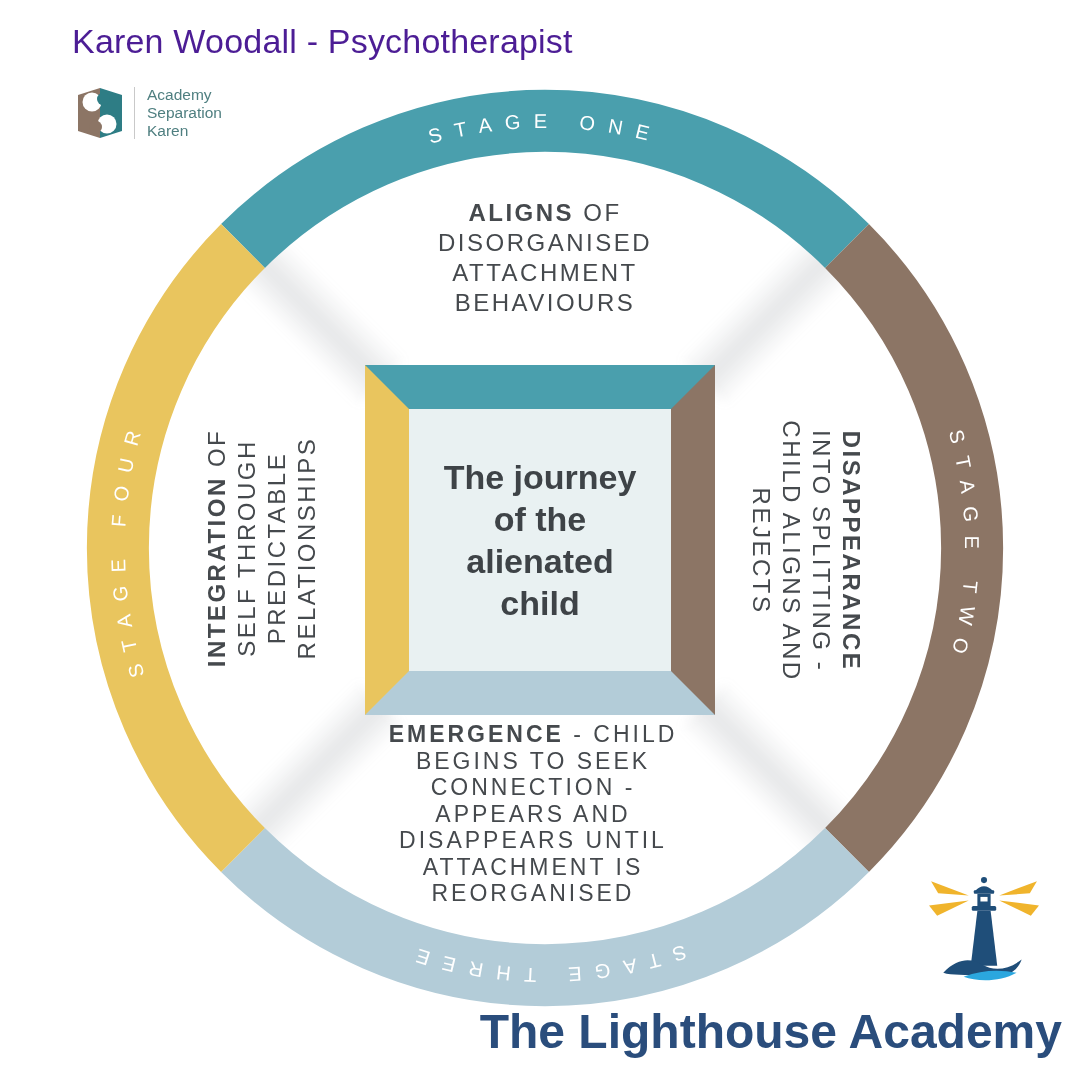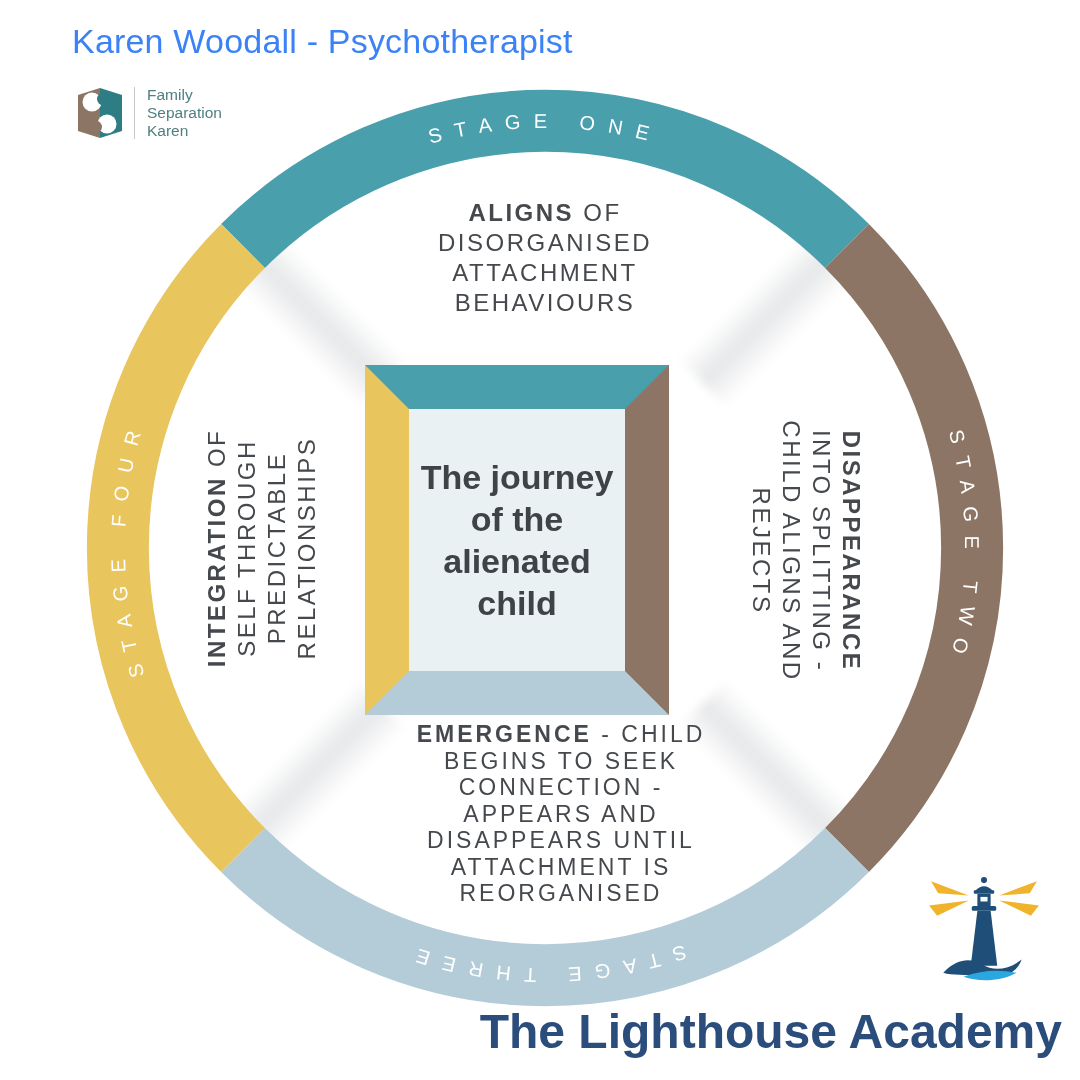--- a/index.html
+++ b/index.html
@@ -33,67 +33,67 @@
   .diag.tl { left:220px; top:271px; transform:rotate(45deg); }
   .diag.tr { left:675px; top:271px; transform:rotate(-45deg); }
   .diag.br { left:675px; top:726px; transform:rotate(45deg); }
   .diag.bl { left:220px; top:726px; transform:rotate(-45deg); }
 
   .ring { position:absolute; left:0; top:0; width:1080px; height:1080px; z-index:1; pointer-events:none; }
   .arc-label { font-family:"Liberation Sans", sans-serif; font-size:20px; letter-spacing:13px; fill:#ffffff; }
 
   
   .square {
-    position:absolute; left:365px; top:365px; width:304px; height:350px;
+    position:absolute; left:365px; top:365px; width:350px; height:350px;
     box-sizing:border-box; border:44px solid; z-index:2;
     border-color:#4a9fad #8c7565 #b3ccd8 #e9c55e;
   }
   .square-inner {
     width:100%; height:100%; background:#e9f1f2;
     display:flex; align-items:center; justify-content:center;
   }
   .title {
     font-size:34px; line-height:42px; font-weight:bold; color:#3e4347;
     text-align:center; white-space:pre-line;
   }
 
   
   .stage-desc {
     position:absolute; z-index:3; color:#45494d; text-align:center;
     white-space:pre-line; font-size:24px; line-height:30px; letter-spacing:2.5px;
   }
   .stage-desc .lead { font-weight:bold; }
   .stage-desc.top { left:345px; top:198px; width:400px; }
-  .stage-desc.bottom { left:356px; top:721px; width:410px; font-size:23px; line-height:26.5px; letter-spacing:3px; }
+  .stage-desc.bottom { left:328px; top:721px; width:410px; font-size:23px; line-height:26.5px; letter-spacing:3px; }
   .stage-desc.right { left:806px; top:551px; width:340px; transform:translate(-50%,-50%) rotate(90deg); }
   .stage-desc.left  { left:262px; top:548px; width:340px; transform:translate(-50%,-50%) rotate(-90deg); }
 
   
   .lighthouse { position:absolute; left:922px; top:874px; width:124px; height:112px; z-index:3; }
   .lighthouse svg { width:100%; height:100%; }
 </style>
 </head>
 <body>
 
 <div class="canvas">
 
-  <div class="header" style="color: #3b82f6;">Karen Woodall - Psychotherapist</div>
+  <div class="header" style="color: #4c1d95;">Karen Woodall - Psychotherapist</div>
 
   <div class="fsc">
     <svg class="fsc-icon" viewBox="0 0 48 52">
       <polygon points="2,8 24,1 24,51 2,44" fill="#8c7565"></polygon>
       <polygon points="24,1 46,8 46,44 24,51" fill="#2e7d85"></polygon>
       <circle cx="16" cy="15" r="9.5" fill="#ffffff"></circle>
       <circle cx="27.5" cy="12" r="6.5" fill="#2e7d85"></circle>
       <circle cx="31" cy="37" r="9.5" fill="#ffffff"></circle>
       <circle cx="19.5" cy="40" r="6.5" fill="#8c7565"></circle>
     </svg>
     <div class="fsc-divider"></div>
     <div class="fsc-text">
-      <div>Family</div>
+      <div>Academy</div>
       <div>Separation</div>
       <div>Karen</div>
     </div>
   </div>
 
   <div class="diag tl"></div>
   <div class="diag tr"></div>
   <div class="diag br"></div>
   <div class="diag bl"></div>
 

